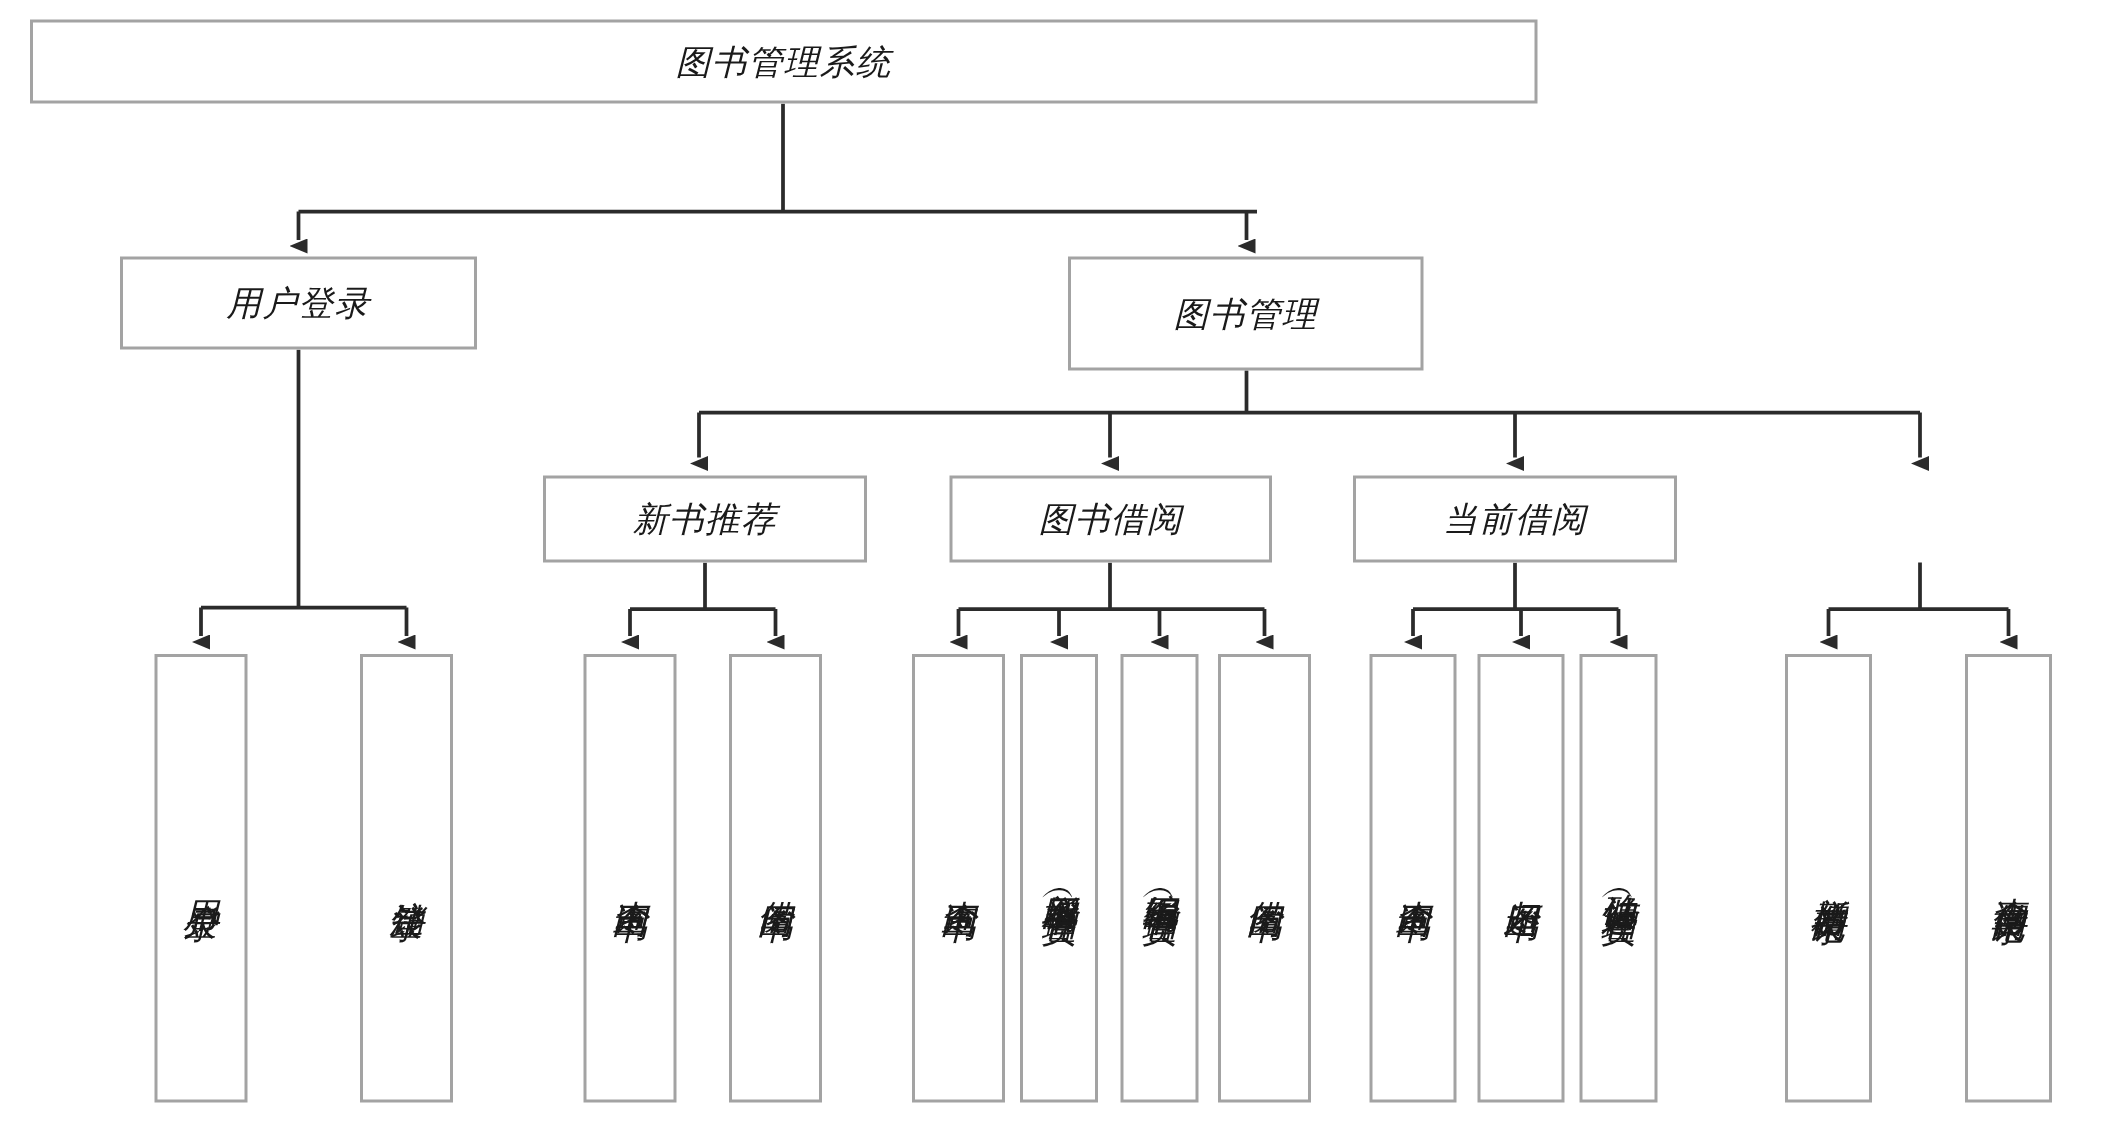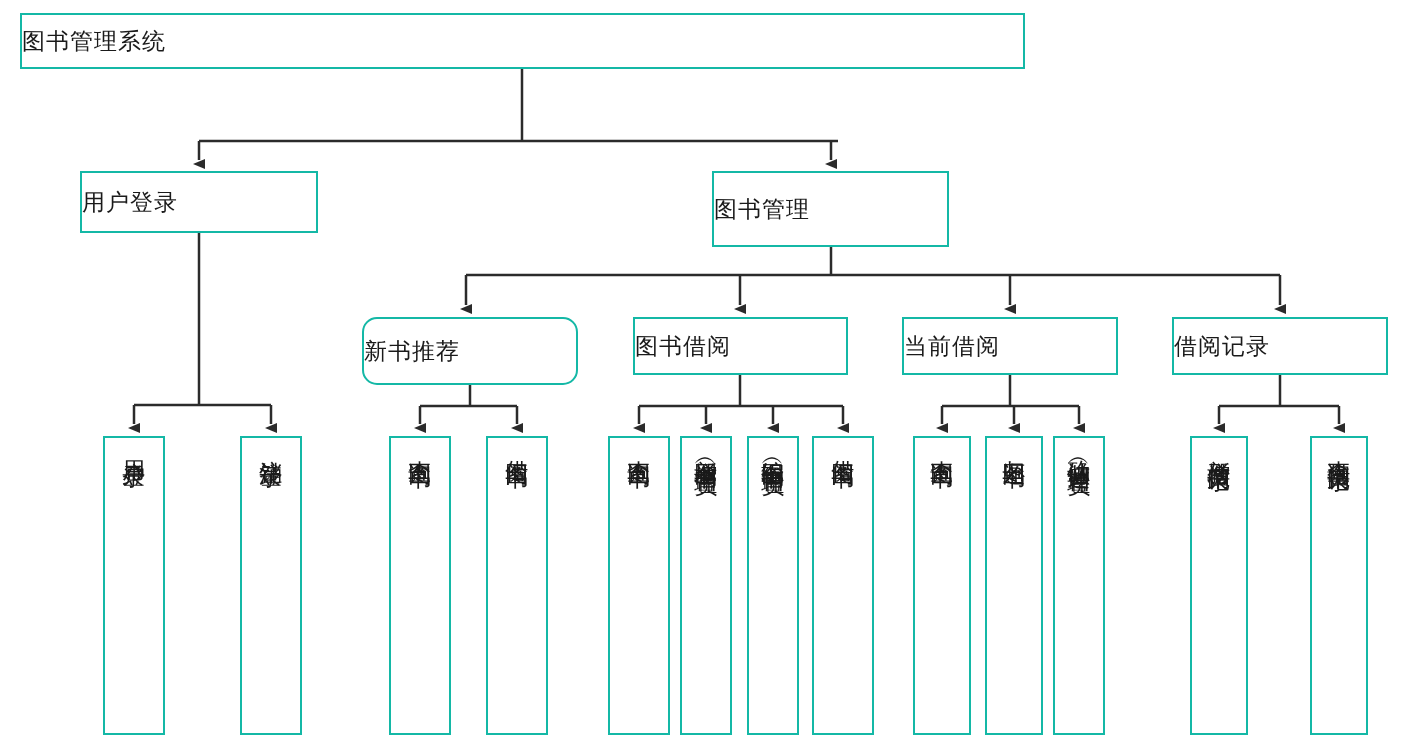--- a/index.html
+++ b/index.html
@@ -20,25 +20,27 @@
   svg#wires {
     position: absolute;
     left: 0;
     top: 0;
     width: 1405px;
     height: 747px;
   }
   .node {
     position: absolute;
     box-sizing: border-box;
-    border: 2px solid #14b8a6;
+    border: 2px solid #a3a3a3;
     background: #ffffff;
     display: flex;
     align-items: center;
+    justify-content: center;
     color: #1a1a1a;
+    font-style: italic;
   }
   .node.horiz {
     font-size: 23px;
     letter-spacing: 1px;
   }
   .node.vert {
     writing-mode: vertical-rl;
     text-orientation: upright;
     font-size: 23px;
     line-height: 1.32;
@@ -122,31 +124,28 @@
     <span>图书管理系统</span>
   </div>
 
   <div class="node horiz" style="left:80px; top:171px; width:238px; height:62px;">
     <span>用户登录</span>
   </div>
   <div class="node horiz" style="left:712px; top:171px; width:237px; height:76px;">
     <span>图书管理</span>
   </div>
 
-  <div class="node horiz" style="left:362px; top:317px; width:216px; height:68px;border-radius:15px;">
+  <div class="node horiz" style="left:362px; top:317px; width:216px; height:58px;">
     <span>新书推荐</span>
   </div>
   <div class="node horiz" style="left:633px; top:317px; width:215px; height:58px;">
     <span>图书借阅</span>
   </div>
   <div class="node horiz" style="left:902px; top:317px; width:216px; height:58px;">
     <span>当前借阅</span>
-  </div>
-  <div class="node horiz" style="left:1172px; top:317px; width:216px; height:58px;">
-    <span>借阅记录</span>
   </div>
 
   <div class="node vert" style="left:103px; top:436px; width:62px; height:299px;">
     <span class="vtext">用户登录</span>
   </div>
   <div class="node vert" style="left:240px; top:436px; width:62px; height:299px;">
     <span class="vtext">注销登录</span>
   </div>
 
   <div class="node vert" style="left:389px; top:436px; width:62px; height:299px;">

